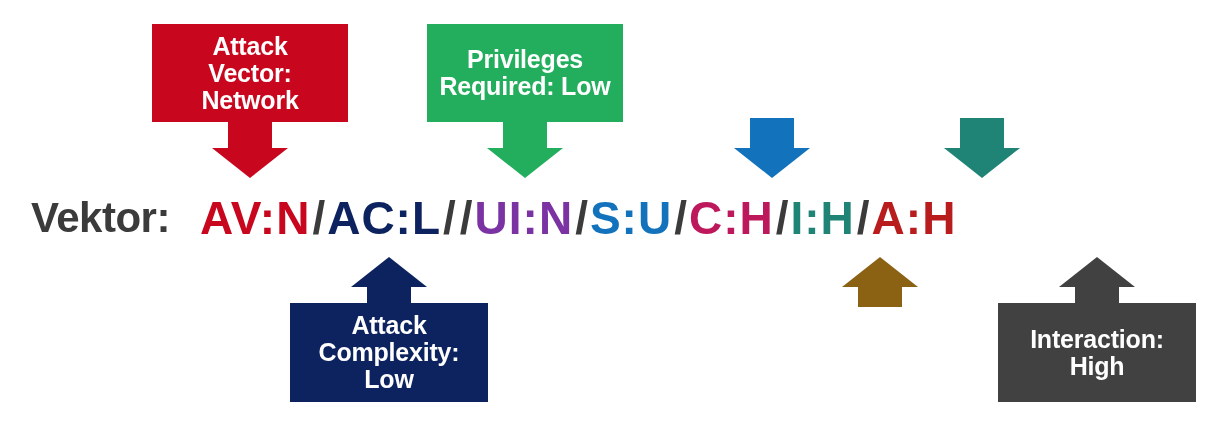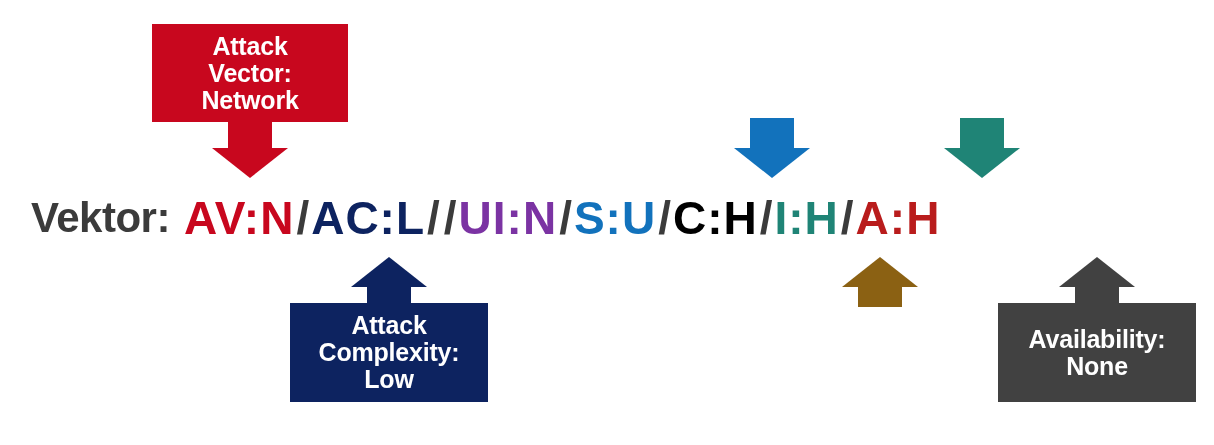--- a/index.html
+++ b/index.html
@@ -57,49 +57,57 @@
 
   <div class="callout top" style="left:152px;top:24px;width:196px;height:154px;">
     <div class="box" style="height:94px;background:#C8071E;font-size:25px;">
       <span class="label">Attack
 Vector: Network</span>
     </div>
     <div class="stem" style="top:94px;width:44px;height:30px;background:#C8071E;"></div>
     <div class="head" style="top:124px;border-top:30px solid #C8071E;"></div>
   </div>
 
+  <div class="callout top" style="left:427px;top:24px;width:196px;height:154px;">
+    <div class="box" style="height:94px;background:#22AE5C;font-size:25px;">
+      <span class="label">Privileges
+Required: Low</span>
+    </div>
+    <div class="stem" style="top:94px;width:44px;height:30px;background:#22AE5C;"></div>
+    <div class="head" style="top:124px;border-top:30px solid #22AE5C;"></div>
+  </div>
 
   <div class="callout top" style="left:675px;top:24px;width:193px;height:154px;">
     <div class="stem" style="top:94px;width:44px;height:30px;background:#1272BC;"></div>
     <div class="head" style="top:124px;border-top:30px solid #1272BC;"></div>
   </div>
 
   <div class="callout top" style="left:884px;top:24px;width:196px;height:154px;">
     <div class="stem" style="top:94px;width:44px;height:30px;background:#1F8476;"></div>
     <div class="head" style="top:124px;border-top:30px solid #1F8476;"></div>
   </div>
 
   <div id="vector">
     <span class="vlabel">Vektor:</span>
 
-    <span class="seg" style="color:#C8071E;">AV:N</span>
+    <span class="seg" style="color:#C8071E;margin-left:16px;">AV:N</span>
     <span class="sep">/</span>
 
     <span class="seg" style="color:#0D2360;">AC:L</span>
     <span class="sep">/</span>
 
     <span class="sep">/</span>
 
     <span class="seg" style="color:#7B33A3;">UI:N</span>
     <span class="sep">/</span>
 
     <span class="seg" style="color:#1272BC;">S:U</span>
     <span class="sep">/</span>
 
-    <span class="seg" style="color:#000000;">C:H</span>
+    <span class="seg" style="color:#be185d;">C:H</span>
     <span class="sep">/</span>
 
     <span class="seg" style="color:#1F8476;">I:H</span>
     <span class="sep">/</span>
 
     <span class="seg" style="color:#b91c1c;text-align:right;">A:H</span>
   </div>
 
   <div class="callout bot" style="left:290px;top:257px;width:198px;height:145px;">
     <div class="head" style="border-bottom:30px solid #0D2360;"></div>
@@ -113,17 +121,17 @@
 
   <div class="callout bot" style="left:783px;top:257px;width:193px;height:145px;">
     <div class="head" style="border-bottom:30px solid #8B6113;"></div>
     <div class="stem" style="top:30px;width:44px;height:20px;background:#8B6113;"></div>
   </div>
 
   <div class="callout bot" style="left:998px;top:257px;width:198px;height:145px;">
     <div class="head" style="border-bottom:30px solid #414141;"></div>
     <div class="stem" style="top:30px;width:44px;height:20px;background:#414141;"></div>
     <div class="box" style="height:95px;background:#414141;font-size:25px;">
-      <span class="label">Availability: None</span>
+      <span class="label">Interaction: High</span>
     </div>
   </div>
 
 </div>
 
 </body></html>

